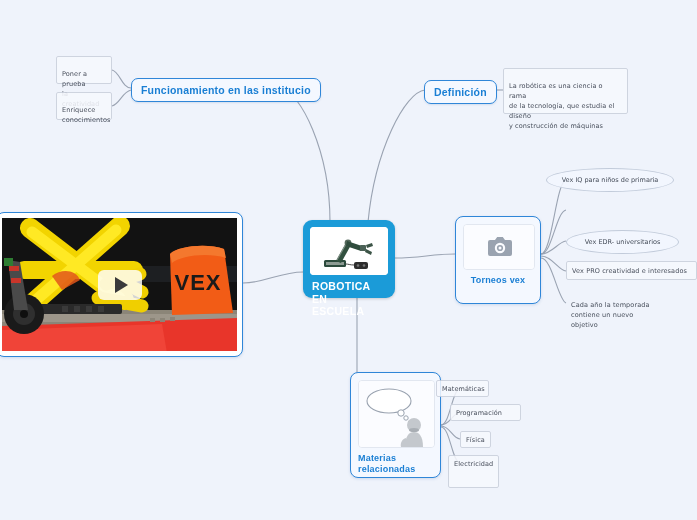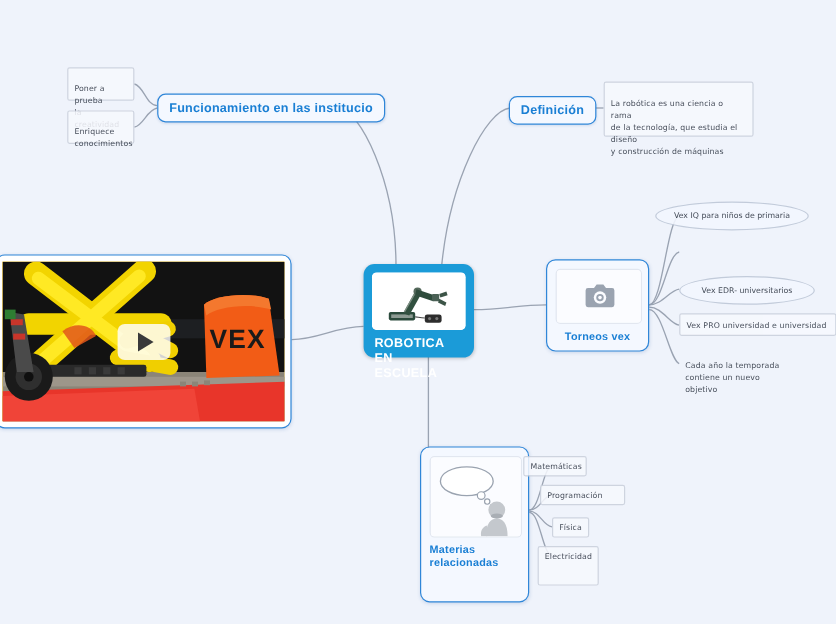--- a/index.html
+++ b/index.html
@@ -111,21 +111,21 @@
   .videonode{
     position:absolute;
     background:#ffffff;
     border:1.6px solid #2f86d8;
     border-radius:8px;
     box-sizing:border-box;
     padding:5px;
     box-shadow:0 1px 3px rgba(40,90,160,.16);
     overflow:hidden;
   }
-  .videoframe{position:relative;width:100%;height:100%;overflow:hidden;background:#eab308;}
+  .videoframe{position:relative;width:100%;height:100%;overflow:hidden;background:#3b82f6;}
   .play{
     position:absolute;left:50%;top:50%;
     width:44px;height:30px;margin-left:-22px;margin-top:-15px;
     background:rgba(255,255,255,.82);
     border-radius:6px;
     display:flex;align-items:center;justify-content:center;
   }
   .play .tri{
     width:0;height:0;
     border-left:13px solid #3a3a3a;
@@ -216,51 +216,51 @@
   </div>
 
   <div class="pill" style="left:424px;top:80px;">Definición</div>
 
   <div class="note" style="left:503px;top:68px;width:125px;height:46px;">
     <div>La robótica es una ciencia o rama</div>
     <div>de la tecnología, que estudia el diseño</div>
     <div>y construcción de máquinas</div>
   </div>
 
-  <div class="card" style="left:455px;top:216px;width:86px;height:77px;">
+  <div class="card" style="left:455px;top:216px;width:86px;height:88px;">
     <div class="inner" style="height:44px;">
       <svg width="72" height="44" viewBox="0 0 72 44">
         <rect x="0" y="0" width="72" height="44" fill="#fbfcff"></rect>
         <g fill="#9aa3b0">
           <path d="M26 15 h5 l2.2 -3 h5.6 l2.2 3 h5 a2 2 0 0 1 2 2 v12 a2 2 0 0 1 -2 2 h-20 a2 2 0 0 1 -2 -2 v-12 a2 2 0 0 1 2 -2 z"></path>
         </g>
         <circle cx="36" cy="23" r="5.2" fill="#fbfcff"></circle>
         <circle cx="36" cy="23" r="3.1" fill="#9aa3b0"></circle>
         <circle cx="36" cy="23" r="1.5" fill="#fbfcff"></circle>
       </svg>
     </div>
     <div class="label" style="text-align:center;">Torneos vex</div>
   </div>
 
   <div class="oval" style="left:546px;top:168px;width:128px;height:24px;text-align:right;">Vex IQ para niños de primaria</div>
 
 
   <div class="oval" style="left:566px;top:230px;width:113px;height:24px;">Vex EDR- universitarios</div>
 
   <div class="note" style="left:566px;top:261px;width:131px;height:19px;padding-top:4px;">
-    <div>Vex PRO universidad e universidad</div>
+    <div>Vex PRO creatividad e interesados</div>
   </div>
 
   <div class="note plain" style="left:566px;top:288px;width:105px;height:42px;">
     <div>Cada año la temporada</div>
     <div>contiene un nuevo</div>
     <div>objetivo</div>
   </div>
 
-  <div class="card" style="left:350px;top:372px;width:91px;height:130px;">
+  <div class="card" style="left:350px;top:372px;width:91px;height:106px;">
     <div class="inner" style="height:66px;">
       <svg width="77" height="66" viewBox="0 0 77 66">
         <rect x="0" y="0" width="77" height="66" fill="#fbfcff"></rect>
 
         <g fill="#ffffff" stroke="#9aa3b0" stroke-width="1.1">
           <ellipse cx="30" cy="20" rx="22" ry="12"></ellipse>
         </g>
         <g fill="#ffffff" stroke="#9aa3b0" stroke-width="1">
           <circle cx="42" cy="32" r="3.2"></circle>
           <circle cx="47" cy="37" r="2.2"></circle>

